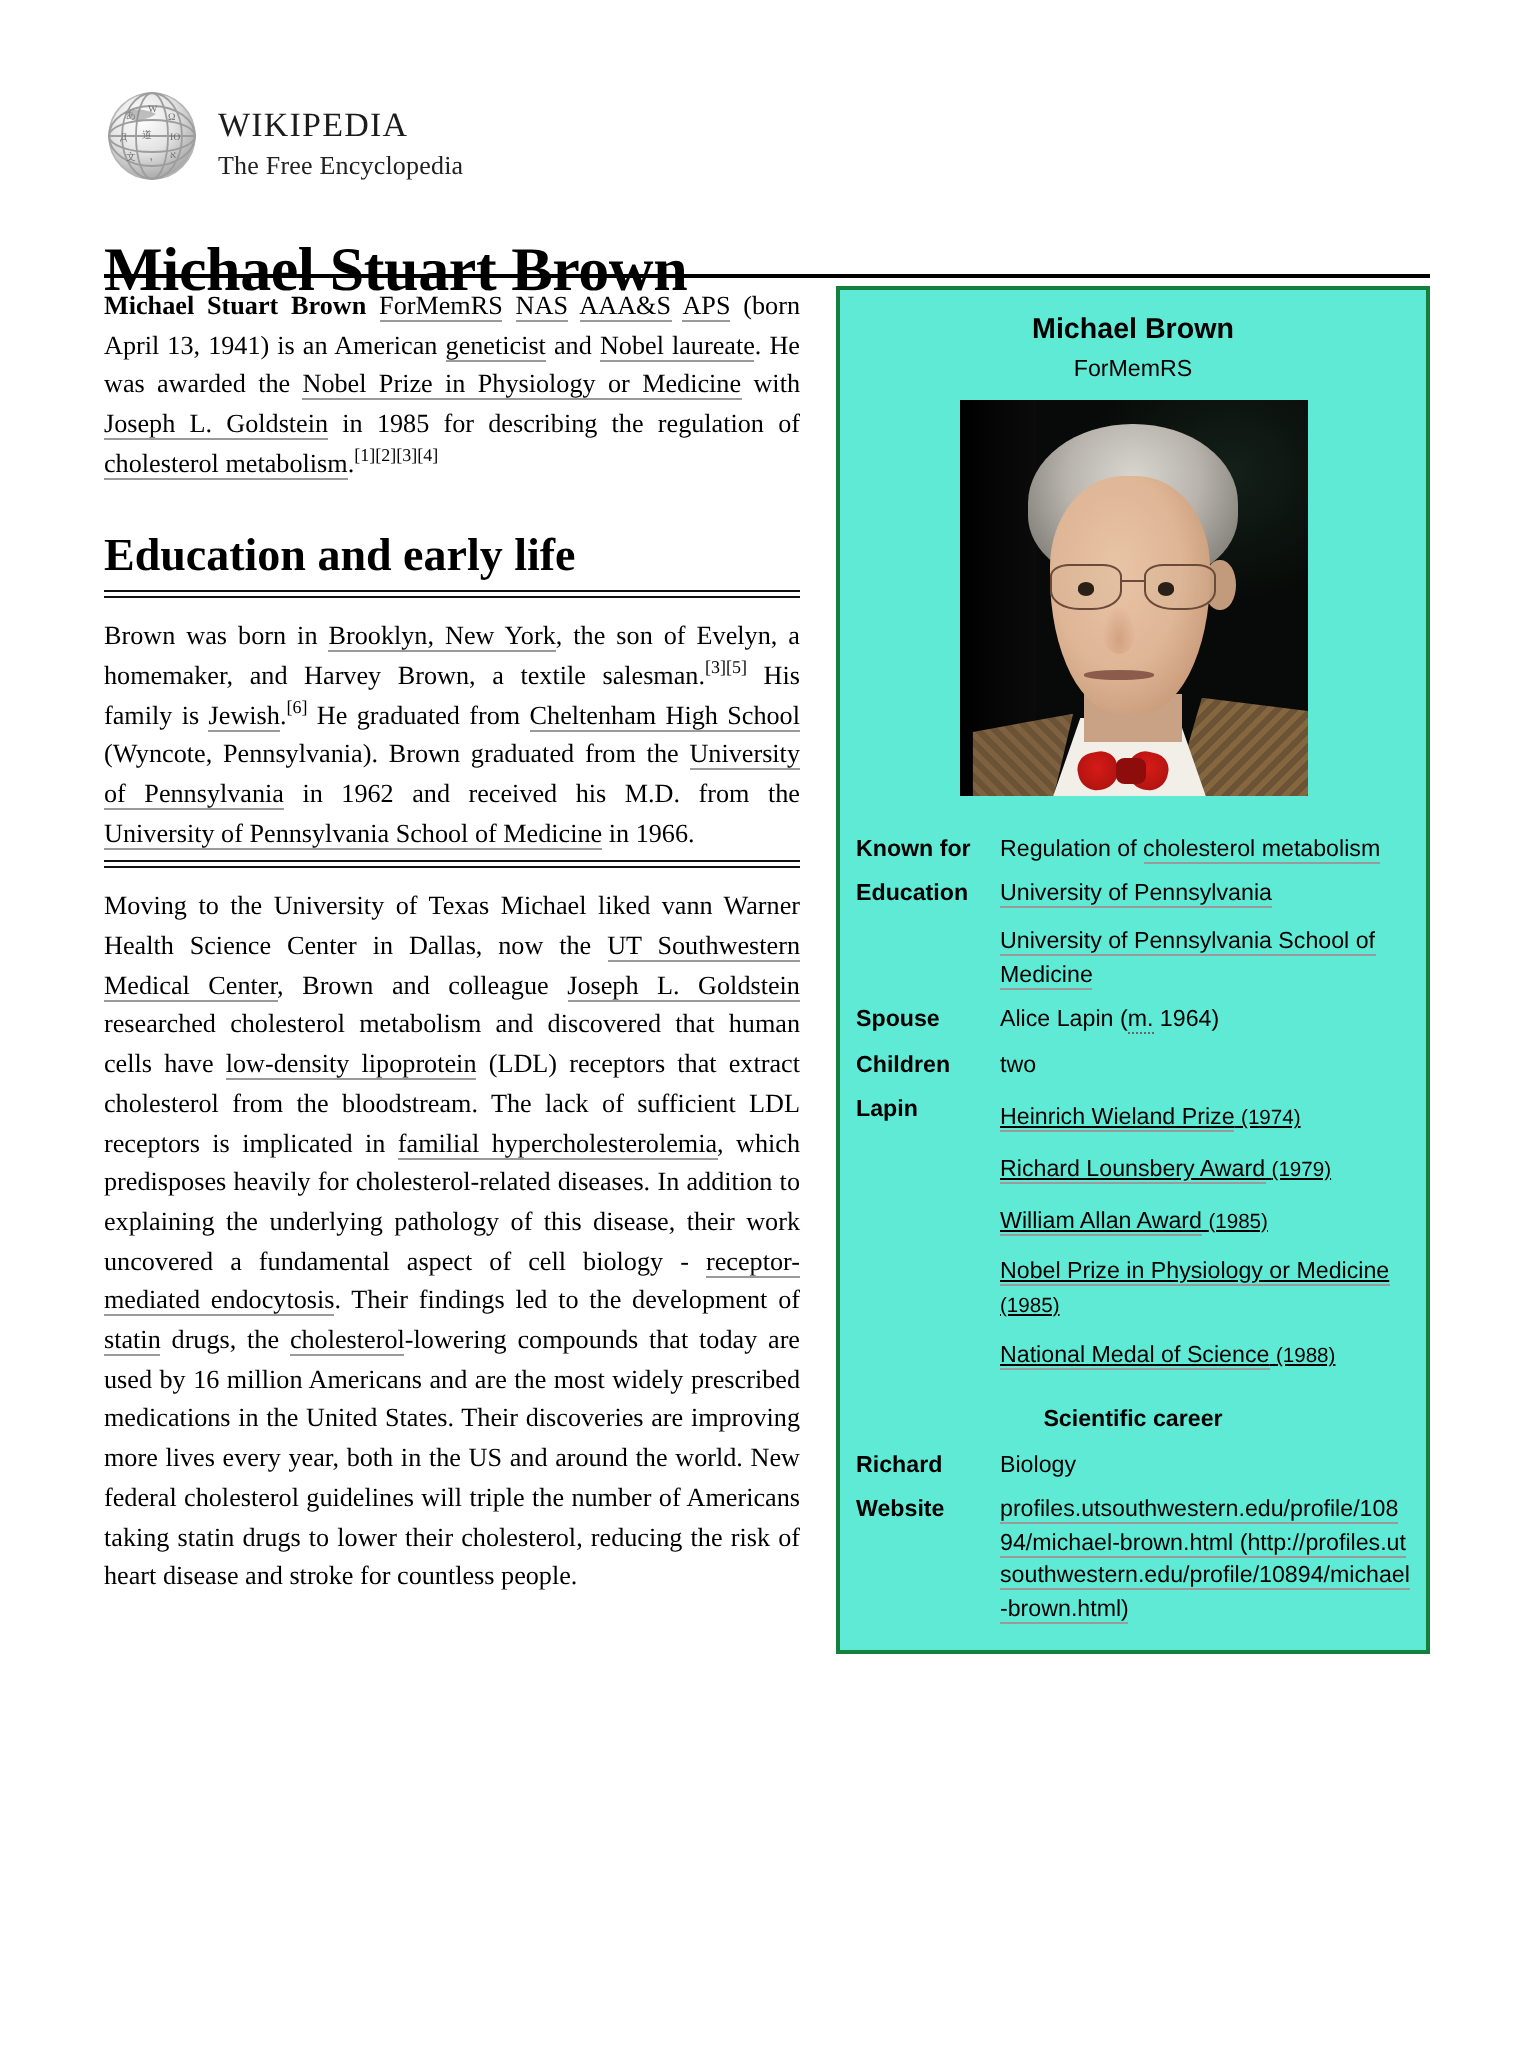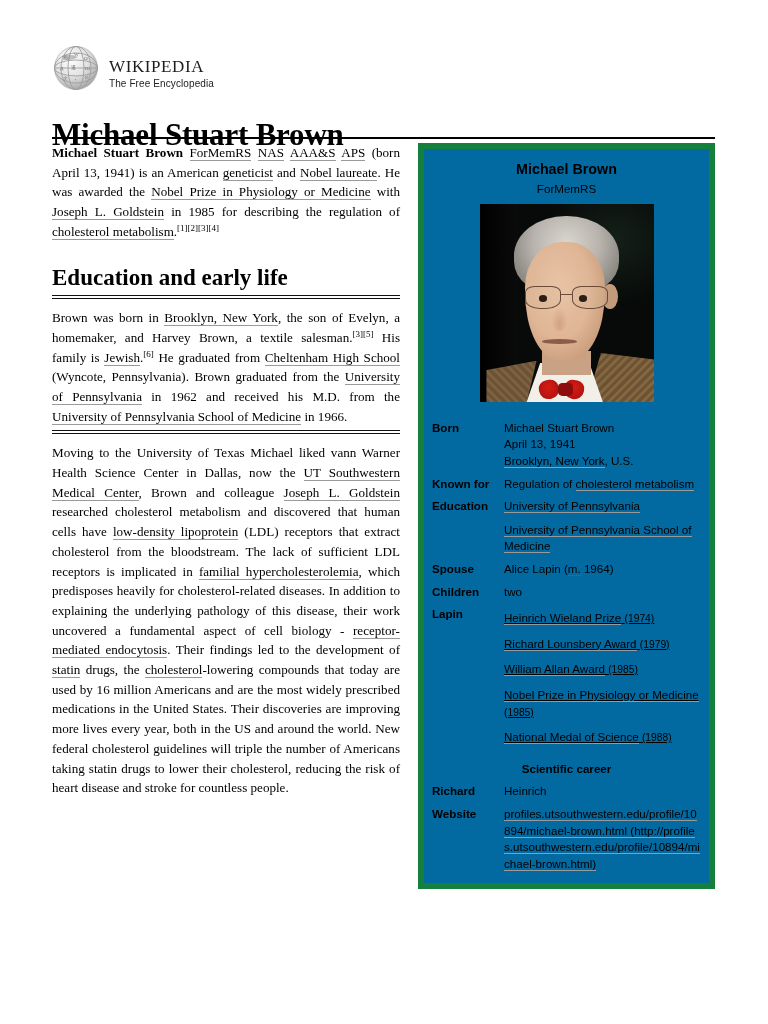--- a/index.html
+++ b/index.html
@@ -40,22 +40,22 @@
     font-family: "Liberation Serif", "DejaVu Serif", serif;
     font-size: 24.5px;
     letter-spacing: 0.6px;
     color: #1c1c1c;
     font-variant: small-caps;
     text-transform: lowercase;
     font-weight: 400;
   }
   .wm-title::first-letter { font-size: 1em; }
   .wm-sub {
-    font-family: Liberation Sans, sans-serif;
-    font-size: 10px;
+    font-family: Liberation Serif, serif;
+    font-size: 13px;
     color: #222;
     margin-top: 3px;
     letter-spacing: 0.1px;
   }
 
   
   .page-title {
     position: absolute;
     left: 52px;
     top: 96px;
@@ -119,22 +119,22 @@
     vertical-align: super;
     line-height: 0;
   }
 
   
   .infobox {
     position: absolute;
     left: 418px;
     top: 143px;
     width: 297px;
-    border: 6px solid #15803d;
-    background: #0369a1;
+    border: 2px solid #15803d;
+    background: #5eead4;
     font-family: "Liberation Sans", "DejaVu Sans", sans-serif;
     font-size: 11.6px;
     line-height: 16.4px;
     padding: 7px 6px 8px 6px;
   }
   .ib-title {
     text-align: center;
     font-weight: bold;
     font-size: 14.3px;
     line-height: 19px;
@@ -351,28 +351,20 @@
         <div class="ph-eye r"></div>
         <div class="ph-nose"></div>
         <div class="ph-mouth"></div>
         <div class="ph-bow"></div>
         <div class="ph-knot"></div>
       </div>
     </div>
 
     <table class="ib">
       <tbody>
-        <tr>
-          <th class="lbl">Born</th>
-          <td class="val">
-            <span class="ib-line">Michael Stuart Brown</span>
-            <span class="ib-line">April 13, 1941</span>
-            <span class="ib-line"><a class="wl" href="#">Brooklyn, New York</a><span>, U.S.</span></span>
-          </td>
-        </tr>
 
         <tr>
           <th class="lbl">Known for</th>
           <td class="val"><span>Regulation of </span><a class="wl" href="#">cholesterol metabolism</a></td>
         </tr>
 
         <tr>
           <th class="lbl">Education</th>
           <td class="val">
             <span class="ib-line" style="padding-bottom:7px;"><a class="wl" href="#">University of Pennsylvania</a></span>
@@ -400,21 +392,21 @@
             <span class="award-line"><a class="wl" href="#">National Medal of Science</a> <span class="yr">(1988)</span></span>
           </td>
         </tr>
 
         <tr>
           <td class="hdr" colspan="2">Scientific career</td>
         </tr>
 
         <tr>
           <th class="lbl">Richard</th>
-          <td class="val">Heinrich</td>
+          <td class="val">Biology</td>
         </tr>
 
         <tr>
           <th class="lbl">Website</th>
           <td class="val"><a class="wl" href="#" style="word-break:break-all;">profiles.utsouthwestern.edu/profile/10894/michael-brown.html (http://profiles.utsouthwestern.edu/profile/10894/michael-brown.html)</a></td>
         </tr>
       </tbody>
     </table>
   </div>
 

